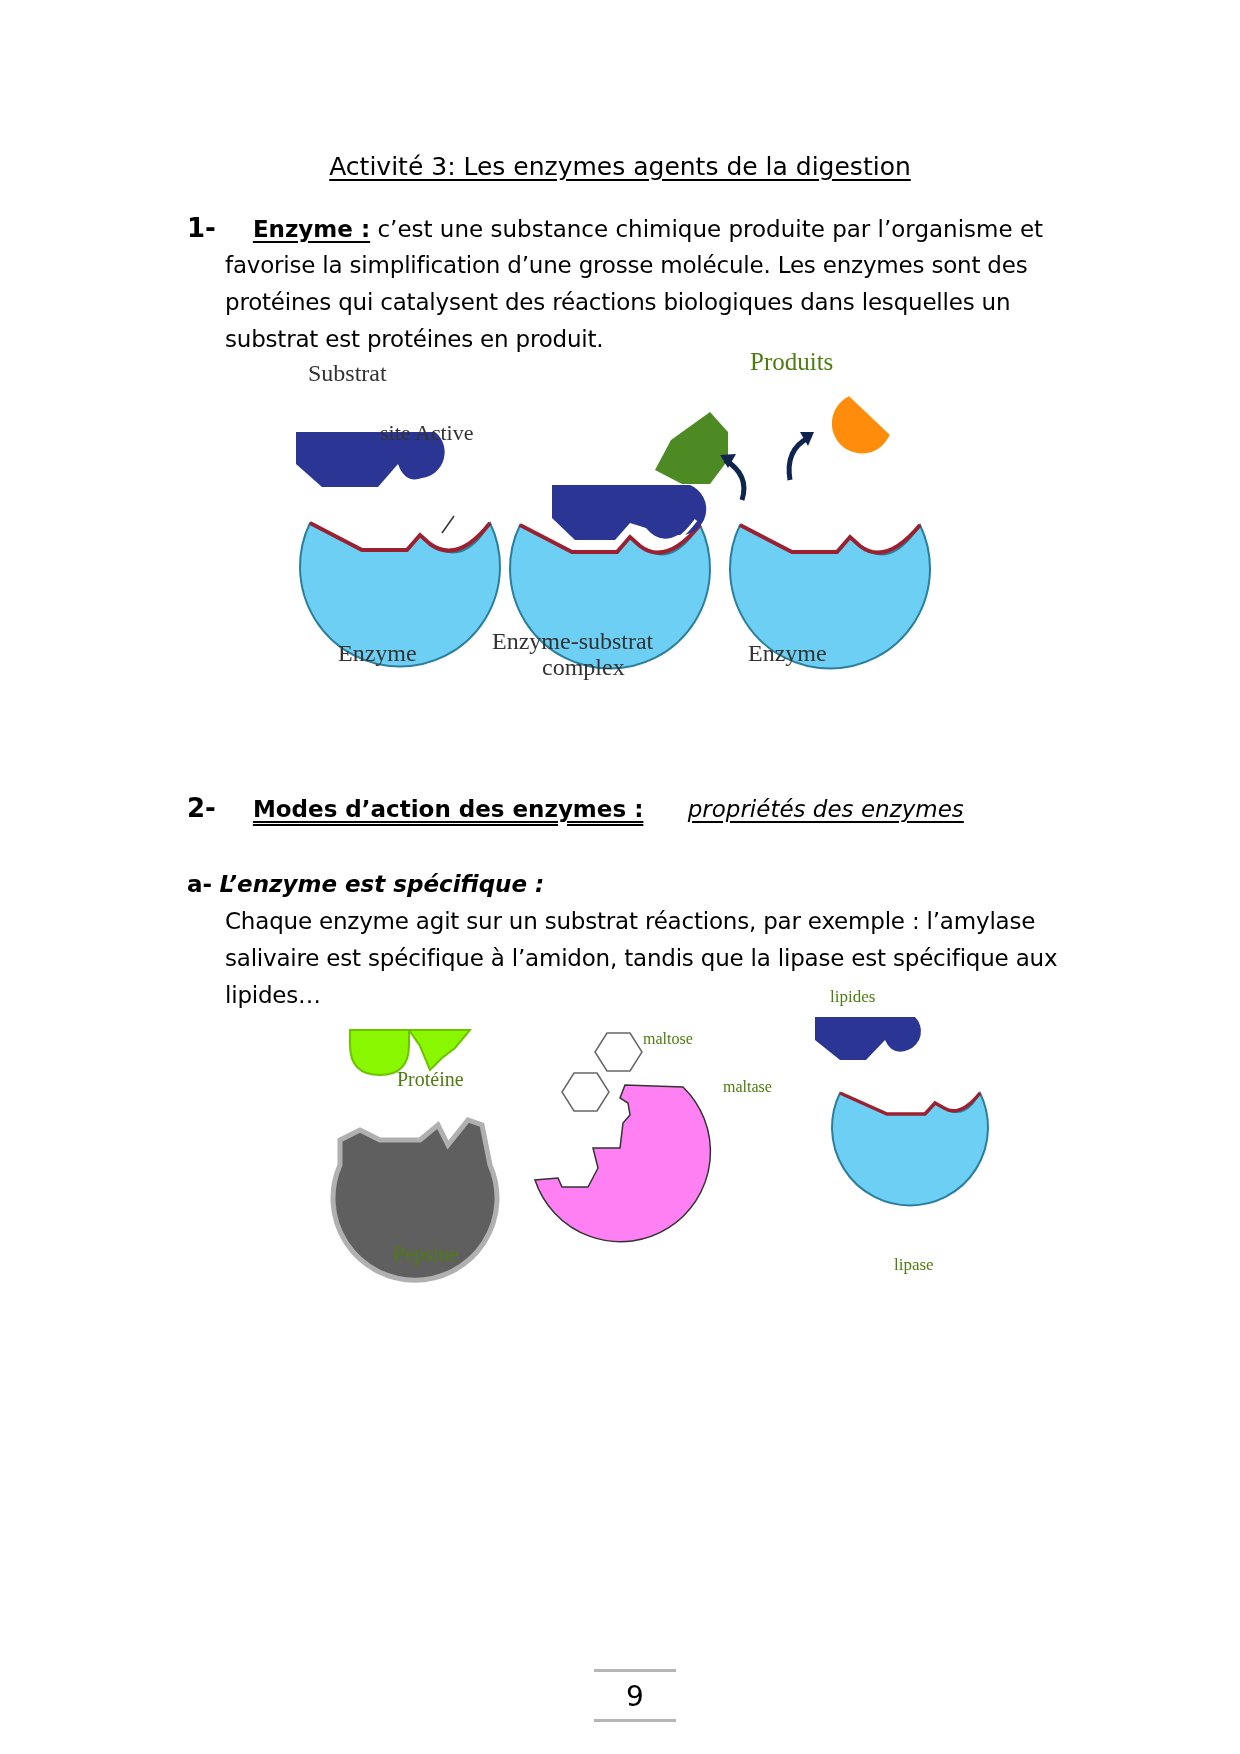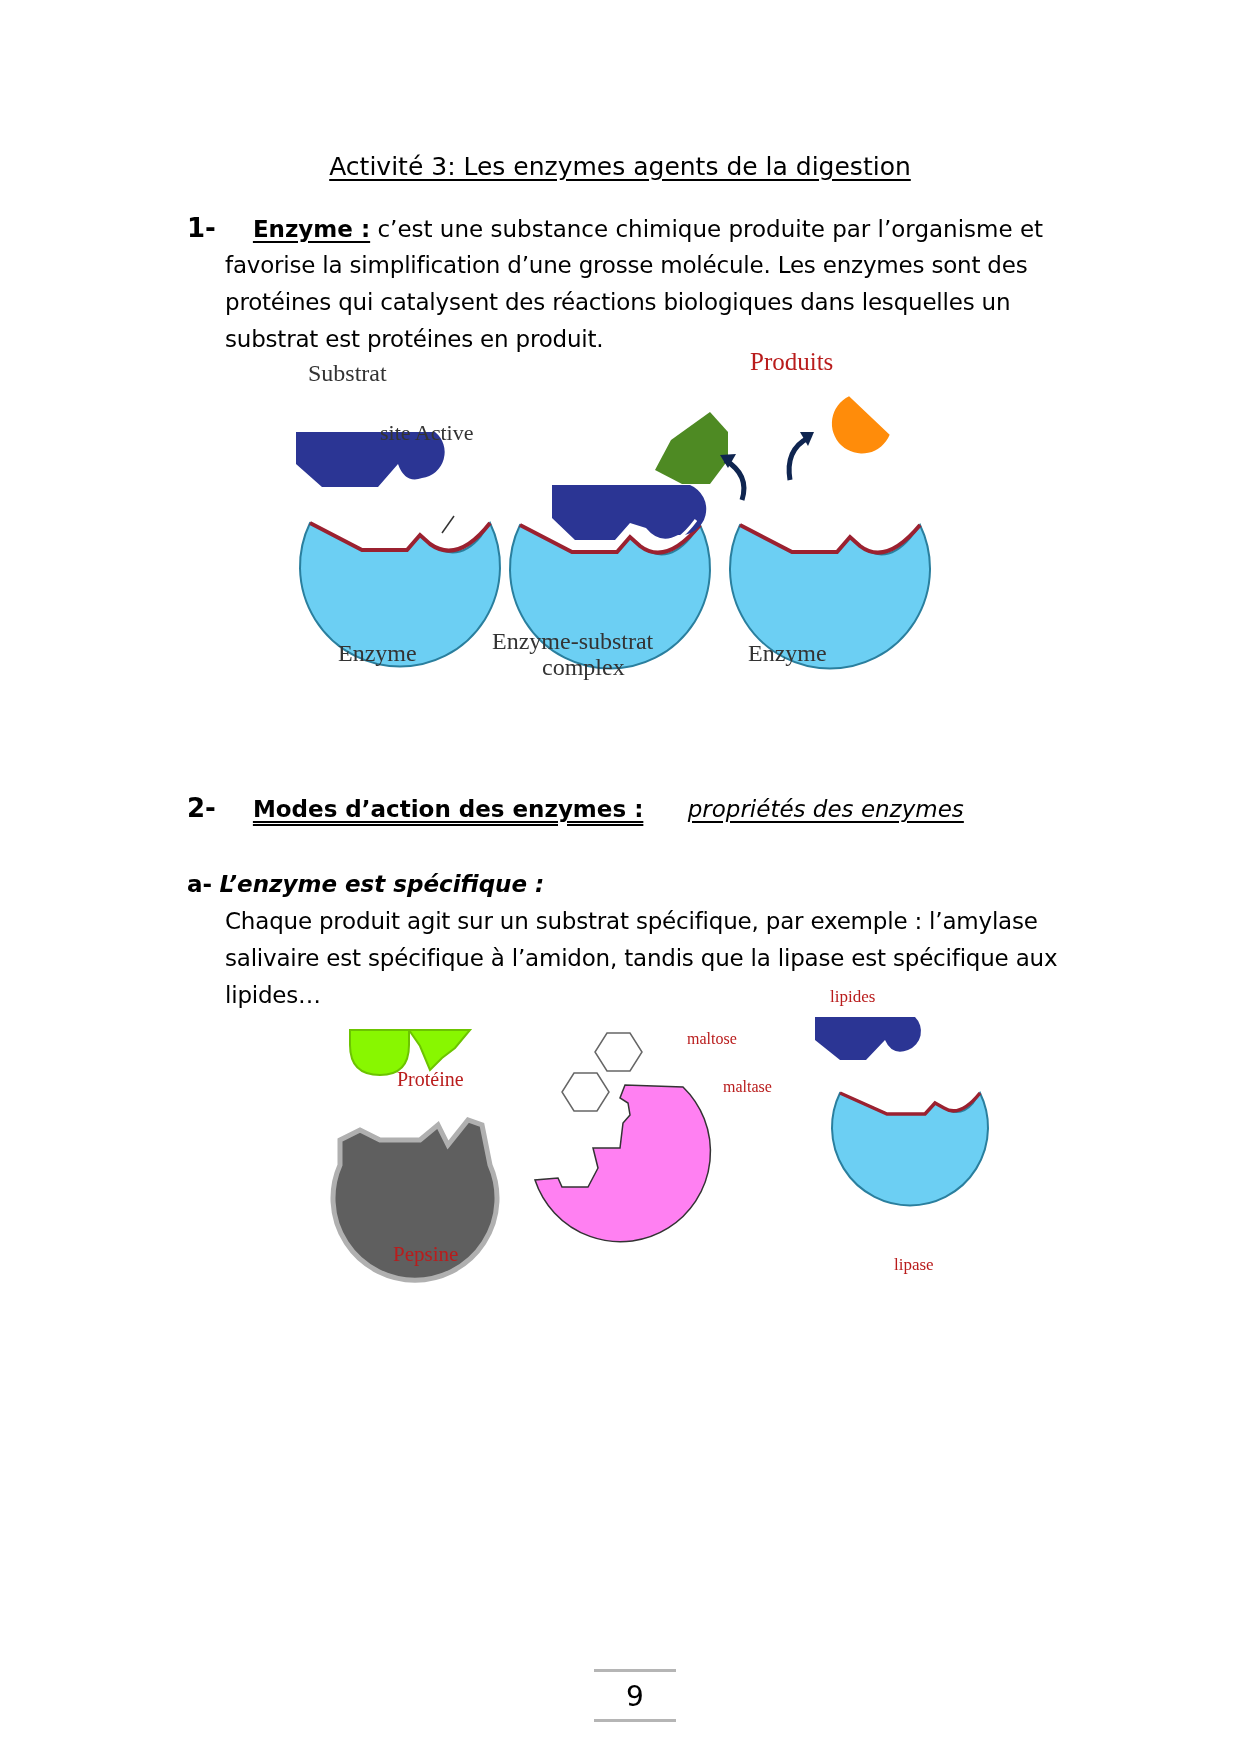--- a/index.html
+++ b/index.html
@@ -9,21 +9,21 @@
   .title { left:0; width:1240px; top:152px; text-align:center;
            font-size:25px; font-weight:normal; }
   .title span { text-decoration:underline; text-underline-offset:4px; }
   .body-text { font-size:23px; line-height:37px; }
   .num { font-weight:bold; font-size:26px; }
   .u { text-decoration:underline; text-underline-offset:4px;margin-left:37px; }
   .b { font-weight:bold; }
   .i { font-style:italic; }
   .para { left:225px; width:880px; font-size:23px; line-height:37px; letter-spacing:-0.2px; }
   .diag-label { font-family:Liberation Serif, serif; color:#333; font-size:24px; }
-  .serif-label { font-family:"Liberation Serif", serif; color:#b91c1c; }
+  .serif-label { font-family:"Liberation Serif", serif; color:#4d7c0f; }
   .pageline { left:594px; width:82px; height:3px; background:#b5b5b5; }
   .pagenum { left:594px; width:82px; top:1680px; text-align:center; font-size:28px; }
 </style>
 </head>
 <body>
 
 <div class="abs title"><span>Activité 3: Les enzymes agents de la digestion</span></div>
 
 <div class="abs body-text" style="left:187px; top:210px; width:900px;">
   <div style="white-space:nowrap;">
@@ -77,21 +77,21 @@
 </div>
 
 <div class="abs body-text" style="left:187px; top:790px; white-space:nowrap;">
   <span class="num">2-</span><span class="b u" style="text-decoration-style:double;">Modes d’action des enzymes :</span> <span class="i u">propriétés des enzymes</span>
 </div>
 
 <div class="abs body-text" style="left:187px; top:866px; white-space:nowrap;">
   <span class="b">a-</span> <span class="b i">L’enzyme est spécifique :</span>
 </div>
 <div class="abs para" style="top:903px;">
-  <div>Chaque produit agit sur un substrat spécifique, par exemple : l’amylase</div>
+  <div>Chaque enzyme agit sur un substrat réactions, par exemple : l’amylase</div>
   <div>salivaire est spécifique à l’amidon, tandis que la lipase est spécifique aux</div>
   <div>lipides…</div>
 </div>
 
 <div class="abs" style="left:320px; top:990px; width:800px; height:300px;">
   <svg width="800" height="300" viewBox="0 0 800 300">
 
     <path d="M 30 40 L 89 40 L 89 55 Q 89 85 60 85 Q 30 85 30 55 Z M 89 40 L 150 40 L 135 58 L 122 68 L 110 80 L 100 56 Z" fill="#88f700" stroke="#6cc400" stroke-width="2"></path>
 
     <path d="M 20 150 L 40 140 L 60 150 L 100 150 L 118 135 L 128 155 L 148 130 L 162 135 L 170 175 A 82 82 0 1 1 20 175 Z" fill="#5f5f5f" stroke="#b0b0b0" stroke-width="5"></path>
@@ -101,21 +101,21 @@
 
     <path d="M 363 97 A 90 90 0 1 1 215 190 L 238 188 L 242 197 L 268 197 L 278 178 L 273 158 L 300 158 L 303 133 L 310 125 L 308 113 L 300 108 L 305 95 Z" fill="#ff80f2" stroke="#333" stroke-width="1.5"></path>
 
     <path d="M 495 27 L 595 27 A 20 20 0 0 1 588 60 Q 572 66 565 50 L 546 70 L 520 70 L 495 50 Z" fill="#2b3594"></path>
 
     <path d="M 520 103 A 78 78 0 1 0 660 103 L 653 113 Q 640 128 624 118 L 615 113 L 605 124 L 567 124 Z" fill="#6ccff3" stroke="#2a7f9e" stroke-width="2"></path>
     <path d="M 520 103 L 567 124 L 605 124 L 615 113 L 624 118 Q 640 128 660 103" fill="none" stroke="#9b2130" stroke-width="3.5"></path>
   </svg>
   <div class="abs serif-label" style="left:77px; top:78px; font-size:20px;">Protéine</div>
   <div class="abs serif-label" style="left:73px; top:252px; font-size:21px;">Pepsine</div>
-  <div class="abs serif-label" style="left:323px; top:40px; font-size:16px;margin-left:44px;">maltose</div>
+  <div class="abs serif-label" style="left:323px; top:40px; font-size:16px;">maltose</div>
   <div class="abs serif-label" style="left:403px; top:88px; font-size:16px;">maltase</div>
   <div class="abs serif-label" style="left:510px; top:-3px; font-size:17px;">lipides</div>
   <div class="abs serif-label" style="left:574px; top:265px; font-size:17px;">lipase</div>
 </div>
 
 <div class="abs pageline" style="top:1669px;"></div>
 <div class="abs pagenum">9</div>
 <div class="abs pageline" style="top:1719px;"></div>
 
 </body></html>

